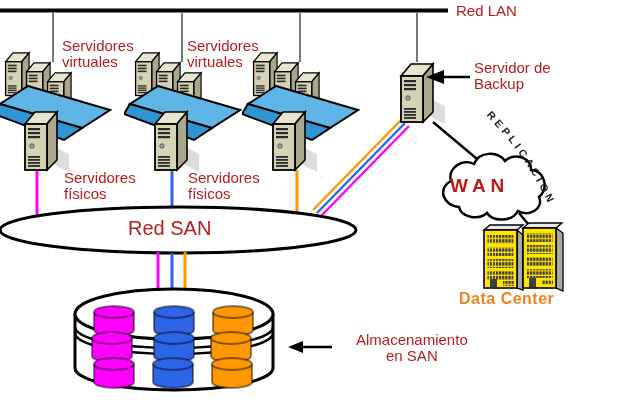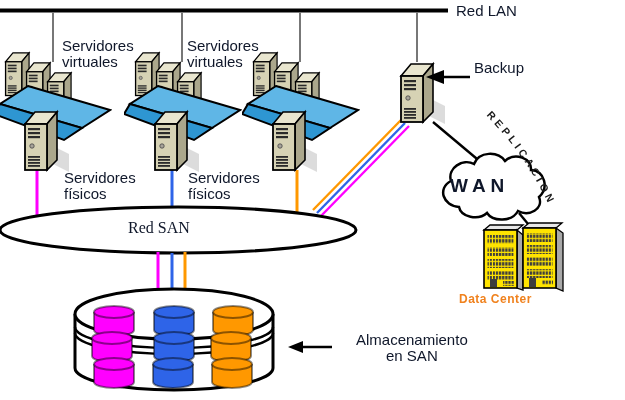--- a/index.html
+++ b/index.html
@@ -1,23 +1,23 @@
 <!DOCTYPE html>
 <html><head>
 <meta charset="utf-8">
 <style>
   html,body{margin:0;padding:0;background:#fff;}
   #stage{position:relative;width:625px;height:400px;background:#fff;overflow:hidden;
          font-family:"Liberation Sans", sans-serif;color:#111;}
   #stage svg{position:absolute;left:0;top:0;}
-  .lbl{position:absolute;font-size:15px;line-height:16px;color:#0f172a;}
+  .lbl{position:absolute;font-size:15px;line-height:16px;color:#b91c1c;}
   .center{text-align:left;}
-  .san-label{font-size:16px;font-family:Liberation Serif, serif;}
+  .san-label{font-size:20px;}
   .wan-label{font-weight:bold;font-size:19px;letter-spacing:5px;}
-  .dc-label{font-weight:bold;font-size:12px;color:#F0821E;letter-spacing:0.5px;}
+  .dc-label{font-weight:bold;font-size:16px;color:#F0821E;letter-spacing:0.5px;}
   .repl-text{font-size:10.5px;font-weight:bold;letter-spacing:3.5px;fill:#1a1a1a;}
 </style>
 </head>
 <body>
 
 <div id="stage">
 
 <svg width="625" height="400" viewBox="0 0 625 400">
   <defs>
 
@@ -182,20 +182,21 @@
 <div class="lbl center" style="left:64px;top:170px;width:96px;">
   <div>Servidores</div>
   <div>físicos</div>
 </div>
 <div class="lbl center" style="left:188px;top:170px;width:96px;">
   <div>Servidores</div>
   <div>físicos</div>
 </div>
 <div class="lbl" style="left:456px;top:3px;">Red LAN</div>
 <div class="lbl" style="left:474px;top:60px;">
+  <div>Servidor de</div>
   <div>Backup</div>
 </div>
 <div class="lbl wan-label center" style="left:450px;top:178px;width:85px;">WAN</div>
 <div class="lbl san-label center" style="left:128px;top:220px;width:100px;">Red SAN</div>
 <div class="lbl dc-label center" style="left:459px;top:291px;width:120px;">Data Center</div>
 <div class="lbl" style="left:356px;top:332px;text-align:center;">
   <div>Almacenamiento</div>
   <div>en SAN</div>
 </div>
 

